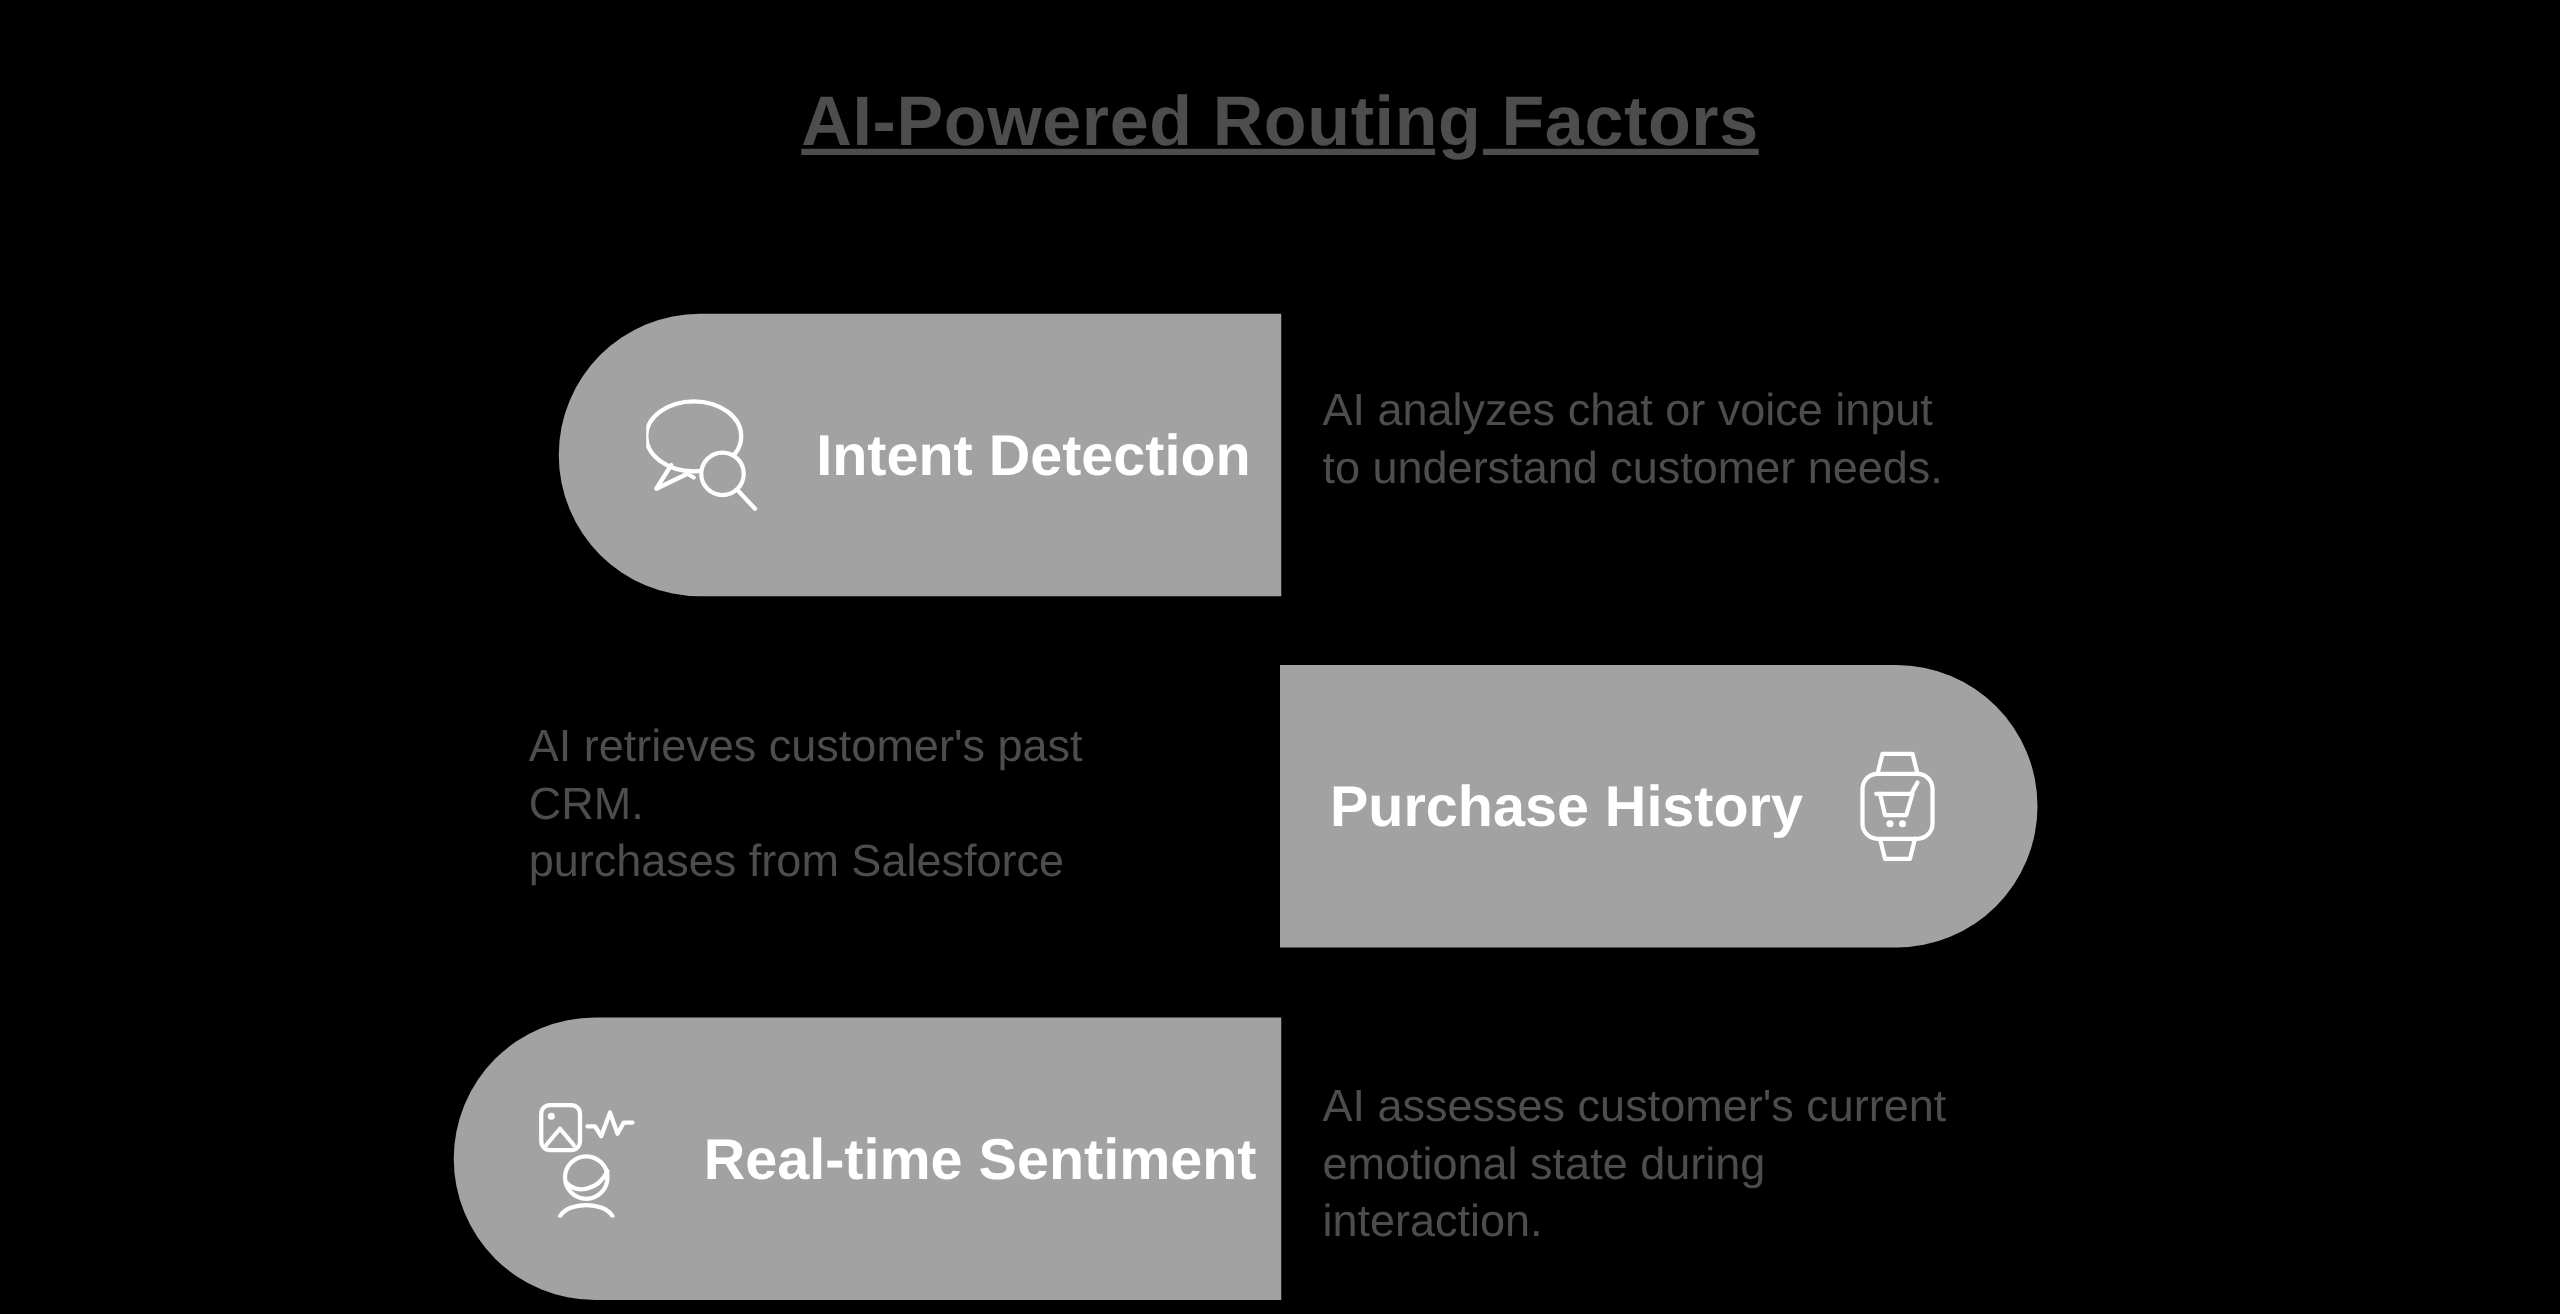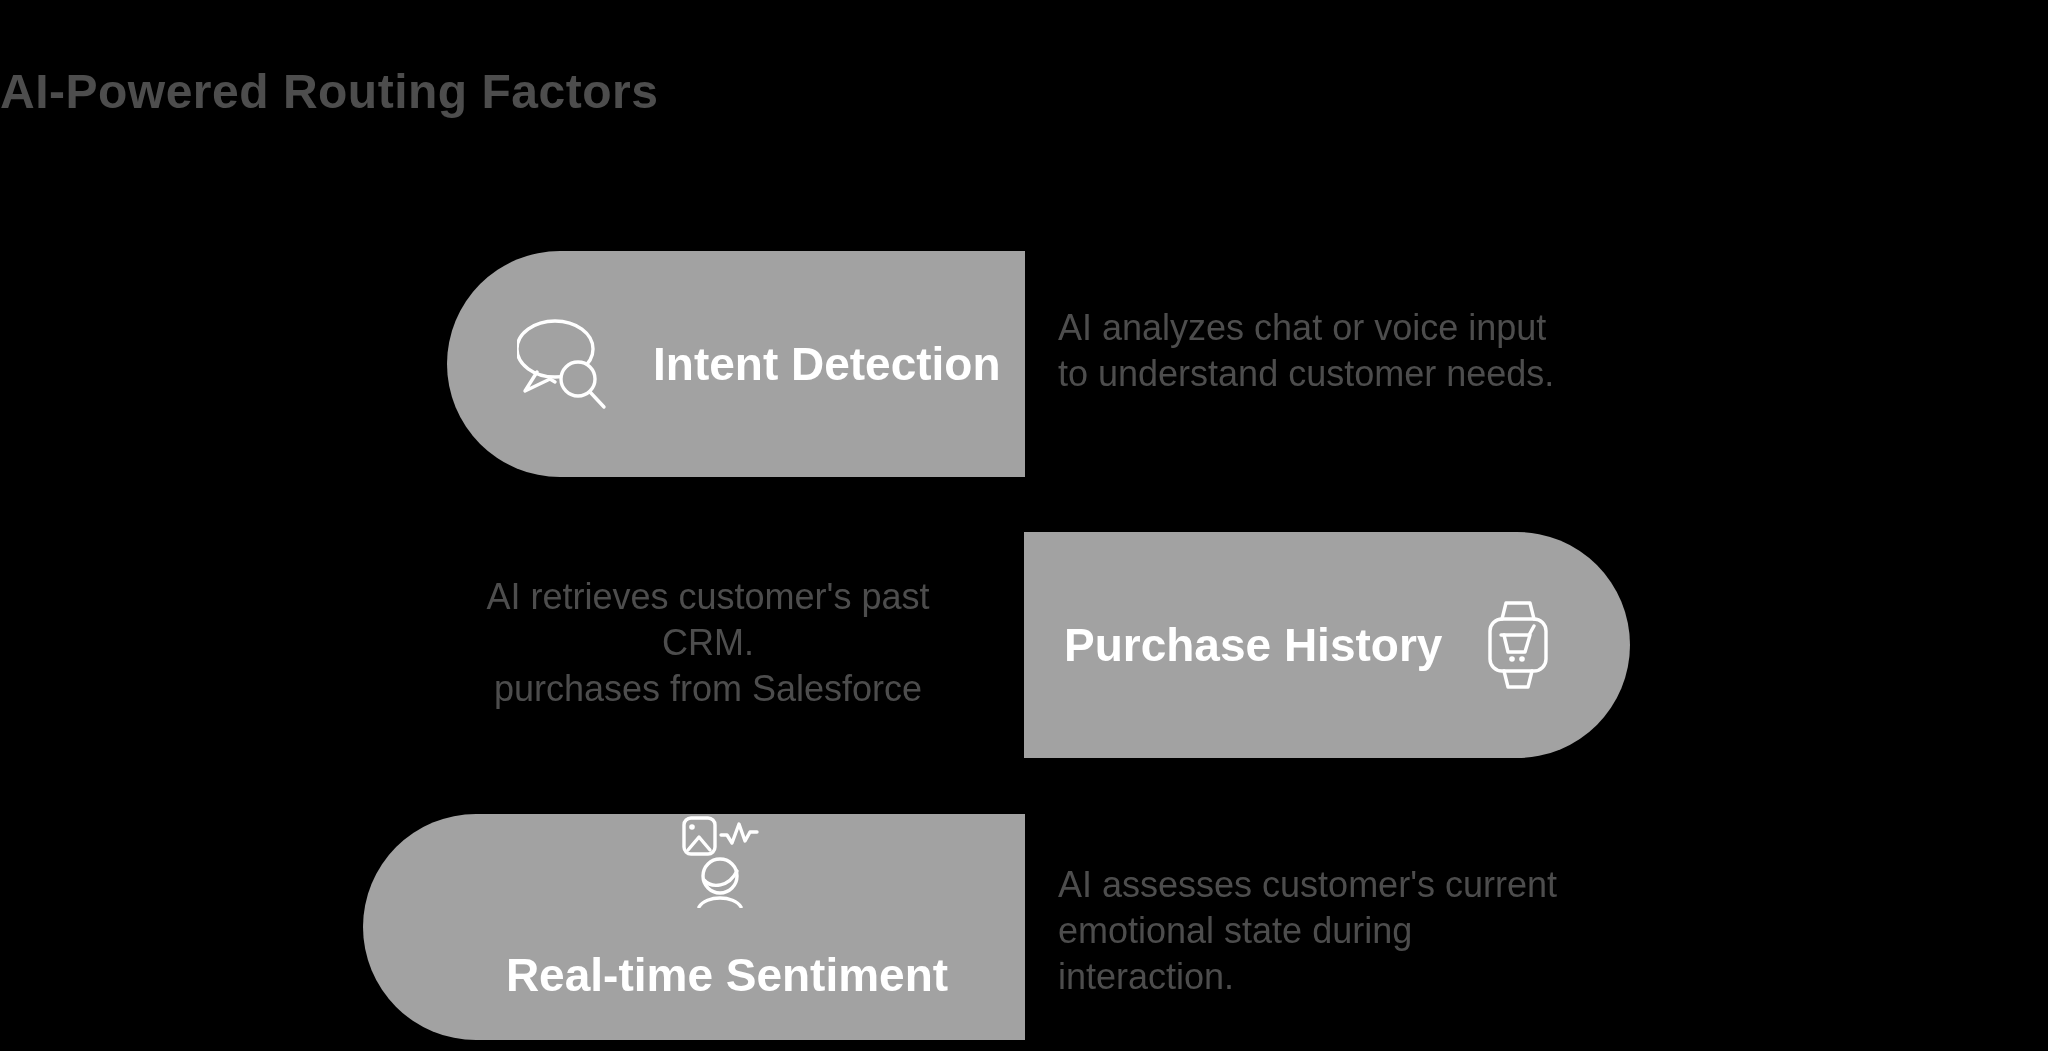--- a/index.html
+++ b/index.html
@@ -13,36 +13,38 @@
   .canvas{
     position:relative;
     width:2048px;height:1051px;
     background:var(--background);
     overflow:hidden;
     font-family:"Liberation Sans",sans-serif;
   }
   .title{
     position:absolute;
     top:64px;left:0;width:100%;
-    font-size:48px;
+    text-align:center;
+    font-size:56px;
     font-weight:700;
     letter-spacing:0.5px;
     color:var(--muted_text);
+    text-decoration:underline;
   }
   .pill{
     position:absolute;
     background:var(--pill);
     display:flex;
     align-items:center;
   }
   .pill.cap-left{border-radius:113px 0 0 113px;}
   .pill.cap-right{border-radius:0 113px 113px 0;}
   #pill-1{left:447px;top:251px;width:578px;height:226px;padding-left:70px;gap:44px;}
   #pill-2{left:1024px;top:532px;width:606px;height:226px;padding-left:40px;padding-right:80px;justify-content:space-between;}
-  #pill-3{left:363px;top:814px;width:662px;height:226px;padding-left:66px;gap:40px;flex-direction:column;}
+  #pill-3{left:363px;top:814px;width:662px;height:226px;padding-left:66px;gap:40px;}
   .pill-label{
     color:var(--pill_text);
     font-size:46px;
     font-weight:700;
     white-space:nowrap;
     text-align:center;
   }
   .pill-icon svg{display:block;}
   .pill-icon .stroke{
     fill:none;
@@ -53,21 +55,21 @@
   }
   .pill-icon .fill-dot{fill:var(--pill_text);stroke:none;}
   .pill-icon .knockout{fill:var(--pill);}
   .desc{
     position:absolute;
     color:var(--muted_text);
     font-size:36px;
     font-weight:500;
     line-height:46px;
   }
-  .desc.align-right{text-align:center;}
+  .desc.align-right{text-align:left;}
   #desc-1{left:1058px;top:305px;}
   #desc-2{left:423px;top:574px;width:570px;}
   #desc-3{left:1058px;top:862px;}
 </style>
 </head>
 <body>
 
 <div class="canvas">
 
   <div class="title">AI-Powered Routing Factors</div>

